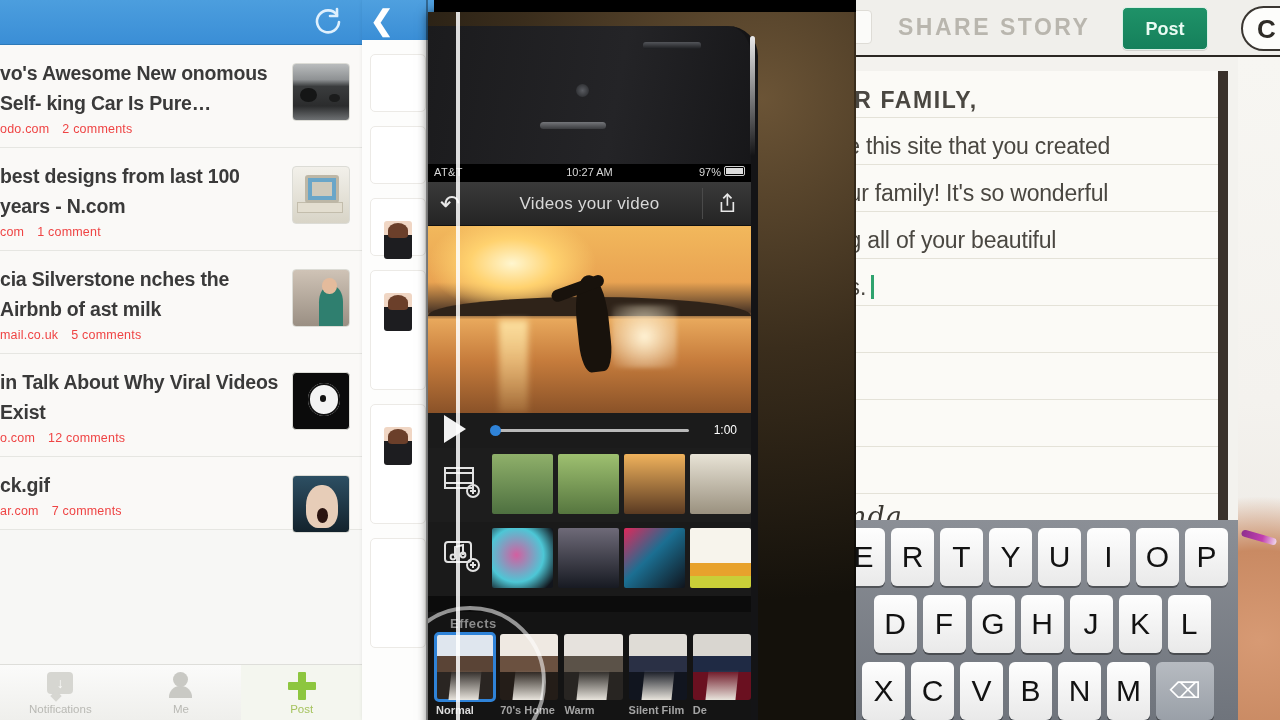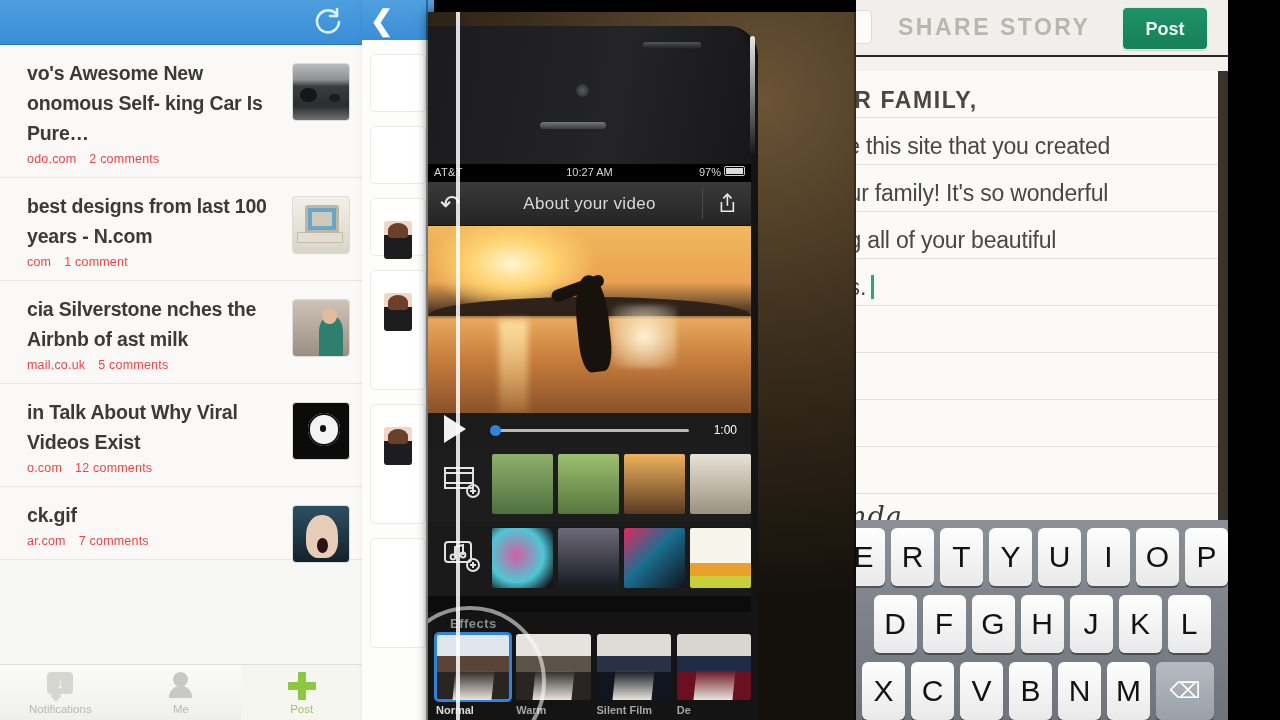--- a/index.html
+++ b/index.html
@@ -20,21 +20,21 @@
   }
   .pl-title{
     position:absolute; left:0; right:0; top:8px; text-align:center;
     color:#fff; font-size:23px; font-weight:600; letter-spacing:.2px;
     text-shadow:0 1px 1px rgba(0,0,0,.18);
   }
   .pl-refresh{
     position:absolute; right:18px; top:6px; width:32px; height:32px;
     color:#dff0fd;
   }
-  .pl-list{ position:absolute; top:45px; left:0; right:0; bottom:56px;padding-left:27px; }
+  .pl-list{ position:absolute; top:45px; left:0; right:0; bottom:56px; }
   .pl-item{
     position:relative; padding:13px 66px 11px 0; margin-left:-40px;
     padding-left:40px;
     border-bottom:1px solid #e6e6e2; background:#faf9f7;
   }
   .pl-item-title{
     font-size:19.5px; line-height:30px; font-weight:700; color:#3a3a3a;
     letter-spacing:-.2px; padding-left:0; padding-right:8px;
   }
   .pl-item-meta{
@@ -207,21 +207,21 @@
   .filter .flb{ color:#a4a4a4; font-size:11px; text-align:left; margin-top:4px; }
   .filter.sel .flb{ color:#dcdcdc; }
   .ph-dial{ position:absolute; left:-34px; bottom:-26px; width:152px; height:152px;
      border:4px solid rgba(255,255,255,.55); border-radius:50%; }
 
   .guide-line{ position:absolute; left:28px; top:0; bottom:0; width:4px;
      background:rgba(255,255,255,.85); z-index:40; }
 
   
   .panel-share{
-    position:absolute; left:856px; top:0; width:372px; height:720px;
+    position:absolute; left:856px; top:0; width:424px; height:720px;
     background:#f3f2ee; overflow:hidden;
   }
   .sh-topbar{ height:57px; background:#f0efeb; position:relative; border-bottom:2px solid #2b2722; }
   .sh-left-chip{ position:absolute; left:-6px; top:10px; width:22px; height:34px;
      background:#fbfbf9; border:1px solid #dedcd6; border-radius:4px; }
   .sh-title{ position:absolute; left:42px; top:14px; font-size:23px; letter-spacing:2.5px;
      color:#b9b6ae; font-weight:700; }
   .sh-post{ position:absolute; left:266px; top:7px; width:86px; height:43px;
      background:linear-gradient(#1f9268,#15805b); border:1px solid #d9f0e5; border-radius:5px;
      color:#e9fbf3; font-size:18px; font-weight:700; line-height:43px; text-align:center;
@@ -365,21 +365,21 @@
 
         <div class="ph-status">
           <span class="st-carrier">AT&amp;T</span>
           <span class="st-time">10:27 AM</span>
           <span class="st-batt">97%</span>
           <span class="batt-shell"></span>
         </div>
 
         <div class="ph-navbar">
           <div class="ph-undo">↶</div>
-          <div class="ph-navtitle">About your video</div>
+          <div class="ph-navtitle">Videos your video</div>
           <div class="ph-navsep"></div>
           <div class="ph-share">
             <svg viewBox="0 0 24 24" width="22" height="22" fill="none" stroke="currentColor" stroke-width="1.8">
               <path d="M7 11 L7 21 L20 21 L20 11"></path>
                 <path d="M13.5 15 L13.5 3"></path>
                 <path d="M9 7 L13.5 2.5 L18 7"></path>
             </svg>
           </div>
         </div>
 
@@ -432,20 +432,24 @@
             <div class="m4"></div>
           </div>
         </div>
 
         <div class="ph-filters">
           <div class="filters-lbl">Effects</div>
           <div class="filter-row">
             <div class="filter sel">
               <div class="fim"></div>
               <div class="flb">Normal</div>
+            </div>
+            <div class="filter f2">
+              <div class="fim"></div>
+              <div class="flb">70's Home</div>
             </div>
             <div class="filter f3">
               <div class="fim"></div>
               <div class="flb">Warm</div>
             </div>
             <div class="filter f4">
               <div class="fim"></div>
               <div class="flb">Silent Film</div>
             </div>
             <div class="filter f5">

